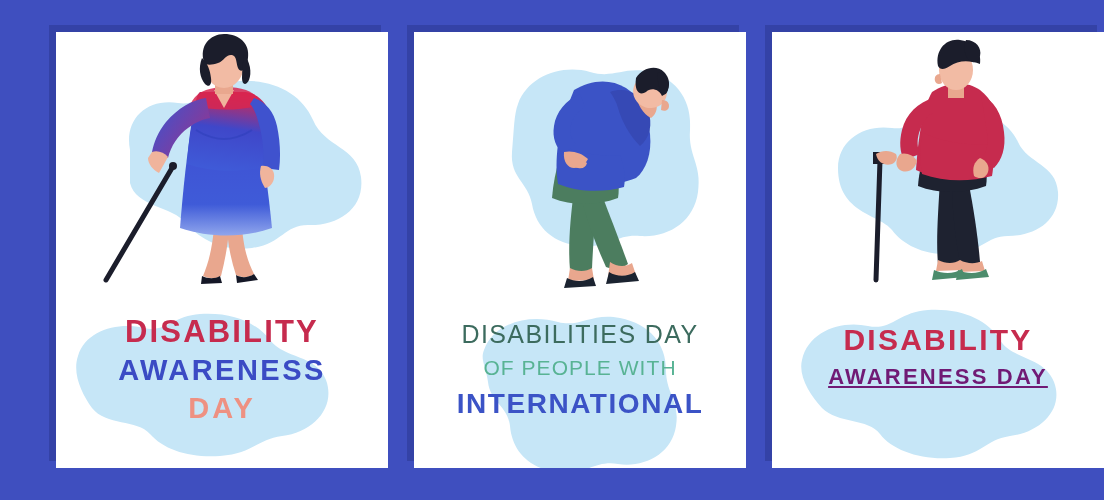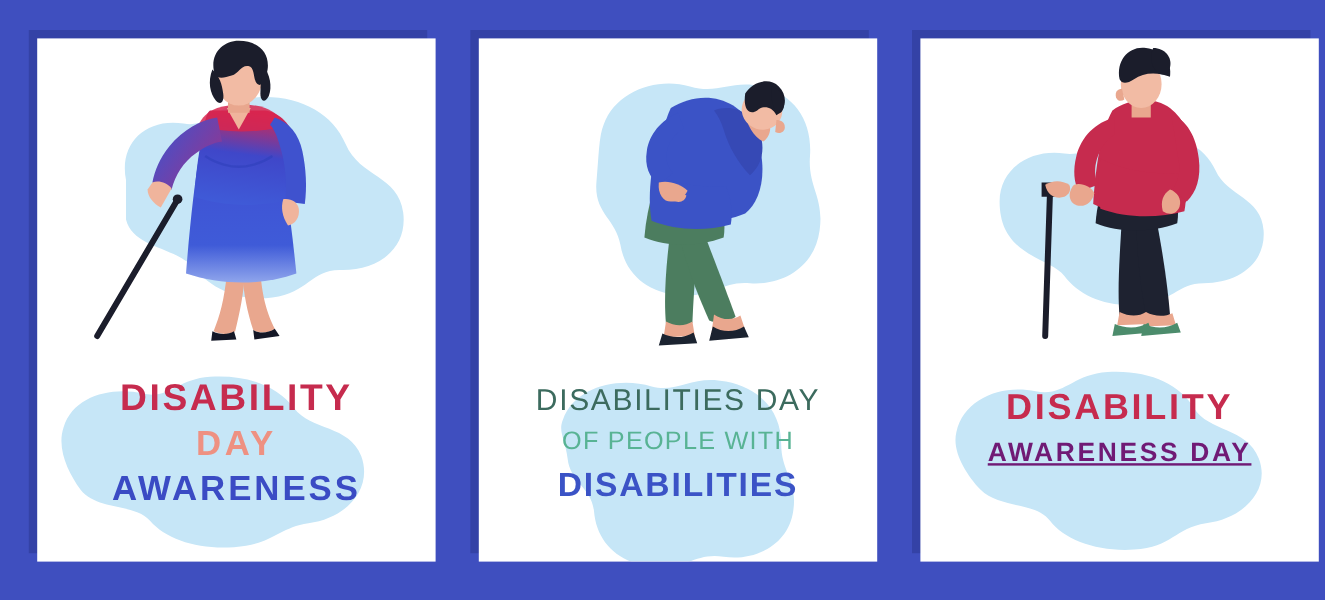--- a/index.html
+++ b/index.html
@@ -11,22 +11,22 @@
   body {
     background: #3F4FBF;
     font-family: "Liberation Sans", sans-serif;
     position: relative;
   }
   .poster-set {
     position: absolute;
     inset: 0;
     display: flex;
     align-items: center;
-    justify-content: center;
-    gap: 36px;
+    justify-content: flex-end;
+    gap: 26px;
     margin-left: 26px;
   }
   .card {
     position: relative;
     width: 332px;
     height: 436px;
     background: #FFFFFF;
     box-shadow: -7px -7px 0 0 rgba(28,36,110,0.30);
     overflow: hidden;
     flex: 0 0 auto;
@@ -170,22 +170,22 @@
     </div>
 
     <div class="caption">
       <div class="blob-bg">
         <svg viewBox="0 0 332 164" xmlns="http://www.w3.org/2000/svg" preserveAspectRatio="none">
           <path fill="#C6E6F7" d="M22 52c8-26 40-34 66-28 22 5 28-12 56-14 32-2 56 8 70 26 14 19 46 14 56 40 10 27-12 52-44 56-26 4-30 18-62 20-30 2-56-6-70-22-13-15-44-8-58-26-10-14-20-34-14-52z"></path>
         </svg>
       </div>
       <div class="lines">
         <div class="tline l1">DISABILITY</div>
+        <div class="tline l2">AWARENESS</div>
         <div class="tline l3">DAY</div>
-        <div class="tline l2">AWARENESS</div>
       </div>
     </div>
   </div>
 
   <div class="card c2">
 
     <div class="art">
       <svg viewBox="0 0 332 272" xmlns="http://www.w3.org/2000/svg">
 
         <g>
@@ -235,21 +235,21 @@
 
     <div class="caption">
       <div class="blob-bg">
         <svg viewBox="0 0 332 164" xmlns="http://www.w3.org/2000/svg" preserveAspectRatio="none">
           <path fill="#C6E6F7" d="M70 46c10-28 46-36 74-28 22 6 34-10 62-4 30 6 46 26 46 52 0 24 14 30 10 56-4 28-32 42-58 38-24-4-32 12-62 8-28-4-44-22-46-46-2-20-20-24-22-44-2-16-8-22-4-32z"></path>
         </svg>
       </div>
       <div class="lines">
         <div class="tline l1">DISABILITIES DAY</div>
         <div class="tline l2">OF PEOPLE WITH</div>
-        <div class="tline l3">DISABILITIES</div>
+        <div class="tline l3">INTERNATIONAL</div>
       </div>
     </div>
   </div>
 
   <div class="card c3">
 
     <div class="art">
       <svg viewBox="0 0 332 272" xmlns="http://www.w3.org/2000/svg">
 
         <g>

